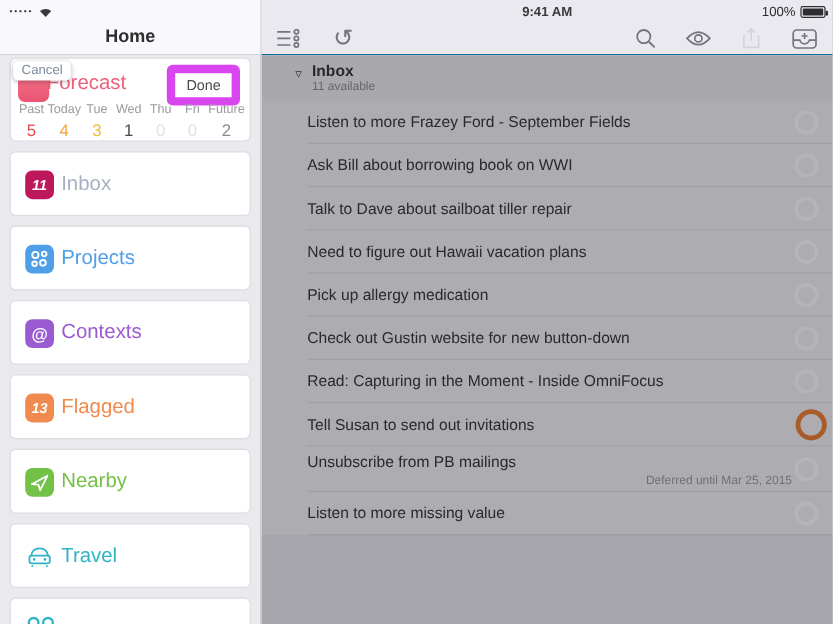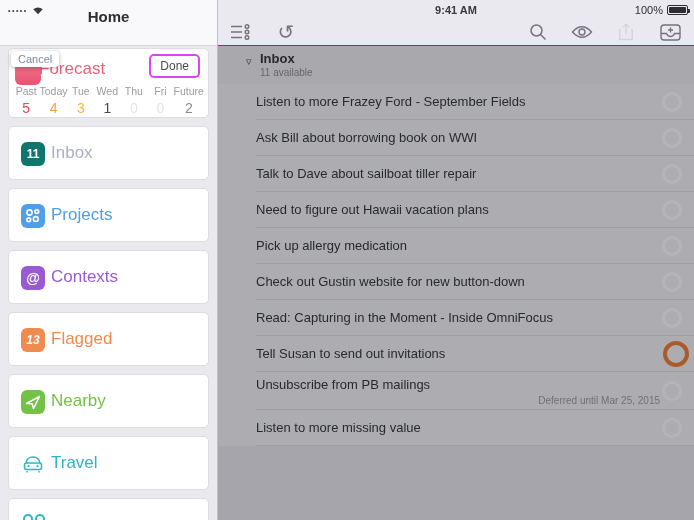--- a/index.html
+++ b/index.html
@@ -5,45 +5,45 @@
   * { margin:0; padding:0; box-sizing:border-box; }
   html,body { width:694px; height:520px; }
   body { font-family:"Liberation Sans", sans-serif; background:#000; }
   .screen { position:relative; width:694px; height:520px; overflow:hidden; background:#e9e9ee; display:flex; }
 
   
   .sidebar { position:relative; width:218px; height:520px; background:#e9e9ee; border-right:1px solid #bfbfc4; flex:0 0 218px; }
   .sb-top { height:46px; background:#f9f9fb; border-bottom:1px solid #d4d4d9; position:relative; }
   .sb-status { position:absolute; top:3px; left:8px; height:14px; display:flex; align-items:center; gap:4px; }
   .carrier { font-size:7px; letter-spacing:1.5px; color:#3a3a3c; }
-  .sb-title { position:absolute; top:8px; left:0; right:0; text-align:center; font-size:15px; font-weight:bold; color:#2e2e30; }
+  .sb-title { position:absolute; top:22px; left:0; right:0; text-align:center; font-size:15px; font-weight:bold; color:#2e2e30; }
   .cards { position:absolute; top:48px; left:0; right:0; bottom:0; overflow:hidden; }
   .card { position:relative; margin:0 8px 8px 8px; background:#fff; border:1px solid #dcdce1; border-radius:5px; }
   .card.forecast { height:70px; }
   .card.item { height:54px; }
   .card.partial { height:54px; }
 
   .fc-icon { position:absolute; left:6px; top:10px; width:26px; height:26px; border-radius:6px;
              background:linear-gradient(#f3758c,#e95472); }
   .fc-label { position:absolute; left:30px; top:10px; font-size:17px; color:#ee5f7b; z-index:1; }
   .cancel-btn { position:absolute; left:2px; top:2px; z-index:2; background:#fff; border-radius:4px;
                 box-shadow:0 1px 4px rgba(0,0,0,.3); padding:2px 7px; font-size:11px; color:#7e8ba0; }
-  .done-btn { position:absolute; right:8px; top:5px; background:#fff; border:2px solid #d946ef; border-radius:5px;
+  .done-btn { position:absolute; right:8px; top:5px; background:#fff; border:7px solid #d946ef; border-radius:5px;
               padding:3px 9px; font-size:12px; color:#4a4a4e; }
   .days { position:absolute; left:4px; right:4px; top:36px; display:flex; }
   .day { flex:1; text-align:center; }
   .day .dl { font-size:10.5px; color:#9a9aa0; display:block; }
   .day .dc { font-size:14px; display:block; margin-top:3px; }
   .dc0 { color:#e4484f; } .dc1 { color:#f2a33c; } .dc2 { color:#f2b93c; }
   .dc3 { color:#4a4a4e; } .dc4,.dc5 { color:#e3e3e7; } .dc6 { color:#8a8a8e; }
 
   .it-icon { position:absolute; left:12px; top:15px; width:24px; height:24px; border-radius:6px;
              color:#fff; font-size:12px; font-weight:bold; display:flex; align-items:center; justify-content:center; }
   .it-label { position:absolute; left:42px; top:16px; font-size:17px; }
-  .ic-inbox { background:#0f766e; }      .lb-inbox { color:#a9b0c2; }
+  .ic-inbox { background:#be185d;font-style:italic; }      .lb-inbox { color:#a9b0c2; }
   .ic-projects { background:#4f9ee8; }   .lb-projects { color:#4f9ee8; }
   .ic-contexts { background:#9a5bd2; font-size:14px; } .lb-contexts { color:#9a5bd2; }
   .ic-flagged { background:#f08a4e;font-style:italic; }    .lb-flagged { color:#f08a4e; }
   .ic-nearby { background:#74c147; }     .lb-nearby { color:#74c147; }
   .ic-travel { background:transparent; } .lb-travel { color:#2fb4c6; }
   .partial-circles { position:absolute; left:14px; top:15px; display:flex; gap:2px; }
   .partial-circles i { width:10px; height:10px; border:2px solid #2fb4c6; border-radius:50%; }
 
   
   .content { position:relative; flex:1; height:520px; background:#ebebf0; }

